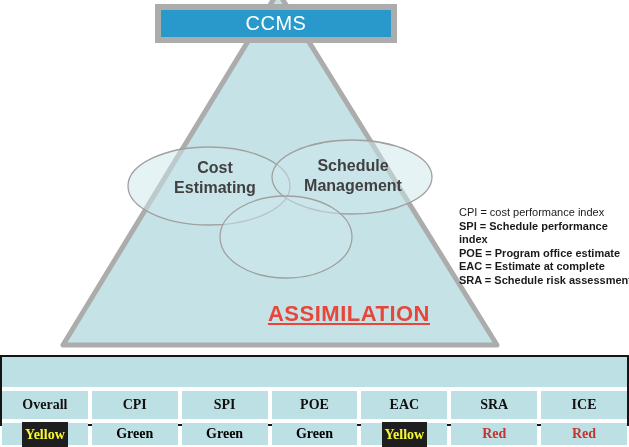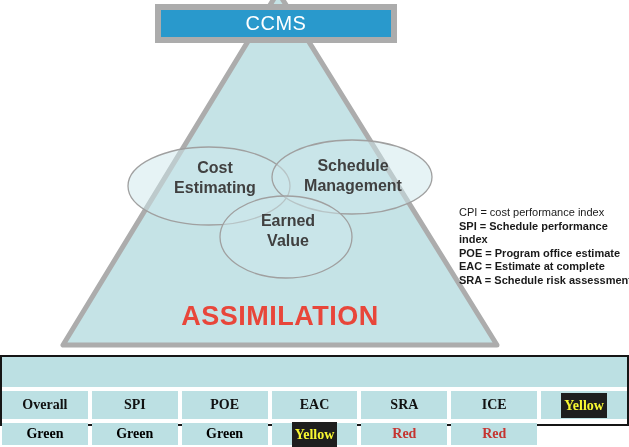--- a/index.html
+++ b/index.html
@@ -19,22 +19,22 @@
   .ccms-box span{color:#fff;font-size:20px;font-weight:normal;letter-spacing:.5px;}
   .elabel{
     position:absolute;width:200px;text-align:center;
     font-size:16px;font-weight:bold;color:#404040;line-height:20px;
     white-space:pre-line;
   }
   .elabel.cost{left:115px;top:158px;}
   .elabel.sched{left:253px;top:156px;}
   .elabel.earned{left:188px;top:211px;}
   .assim{
-    position:absolute;left:130px;top:301px;width:300px;text-align:center;
-    font-size:27px;font-weight:bold;color:#E8463A;letter-spacing:.5px;
+    position:absolute;left:130px;top:301px;width:300px;text-align:right;
+    font-size:22px;font-weight:bold;color:#E8463A;letter-spacing:.5px;text-decoration:underline;
   }
   .legend{
     position:absolute;left:459px;top:206px;width:172px;
     font-size:11px;line-height:13.5px;color:#1A1A1A;
   }
   .legend-line{white-space:nowrap;font-weight:bold;}
   .legend-line.reg{font-weight:normal;}
   
   .status-table{
     position:absolute;left:0;top:355px;width:629px;height:71px;
@@ -68,39 +68,38 @@
     </svg>
 
     <div class="ccms-box">
       <span>CCMS</span>
     </div>
 
     <div class="elabel cost">Cost
 Estimating</div>
     <div class="elabel sched">Schedule
 Management</div>
-    <div class="elabel earned">Earned
-Value</div>
 
     <div class="assim">ASSIMILATION</div>
 
     <div class="legend">
       <div class="legend-line reg">CPI = cost performance index</div>
       <div class="legend-line">SPI = Schedule performance</div>
       <div class="legend-line">index</div>
       <div class="legend-line">POE = Program office estimate</div>
       <div class="legend-line">EAC = Estimate at complete</div>
       <div class="legend-line">SRA = Schedule risk assessment</div>
     </div>
   </div>
 
   <div class="status-table">
     <div class="banner"></div>
 
     <div class="cell">Overall</div>
+    <div class="cell">CPI</div>
     <div class="cell">SPI</div>
     <div class="cell">POE</div>
     <div class="cell">EAC</div>
     <div class="cell">SRA</div>
     <div class="cell">ICE</div>
 
     <div class="cell val-yellow">
       <span class="hl">Yellow</span>
     </div>
     <div class="cell val-green">Green</div>

